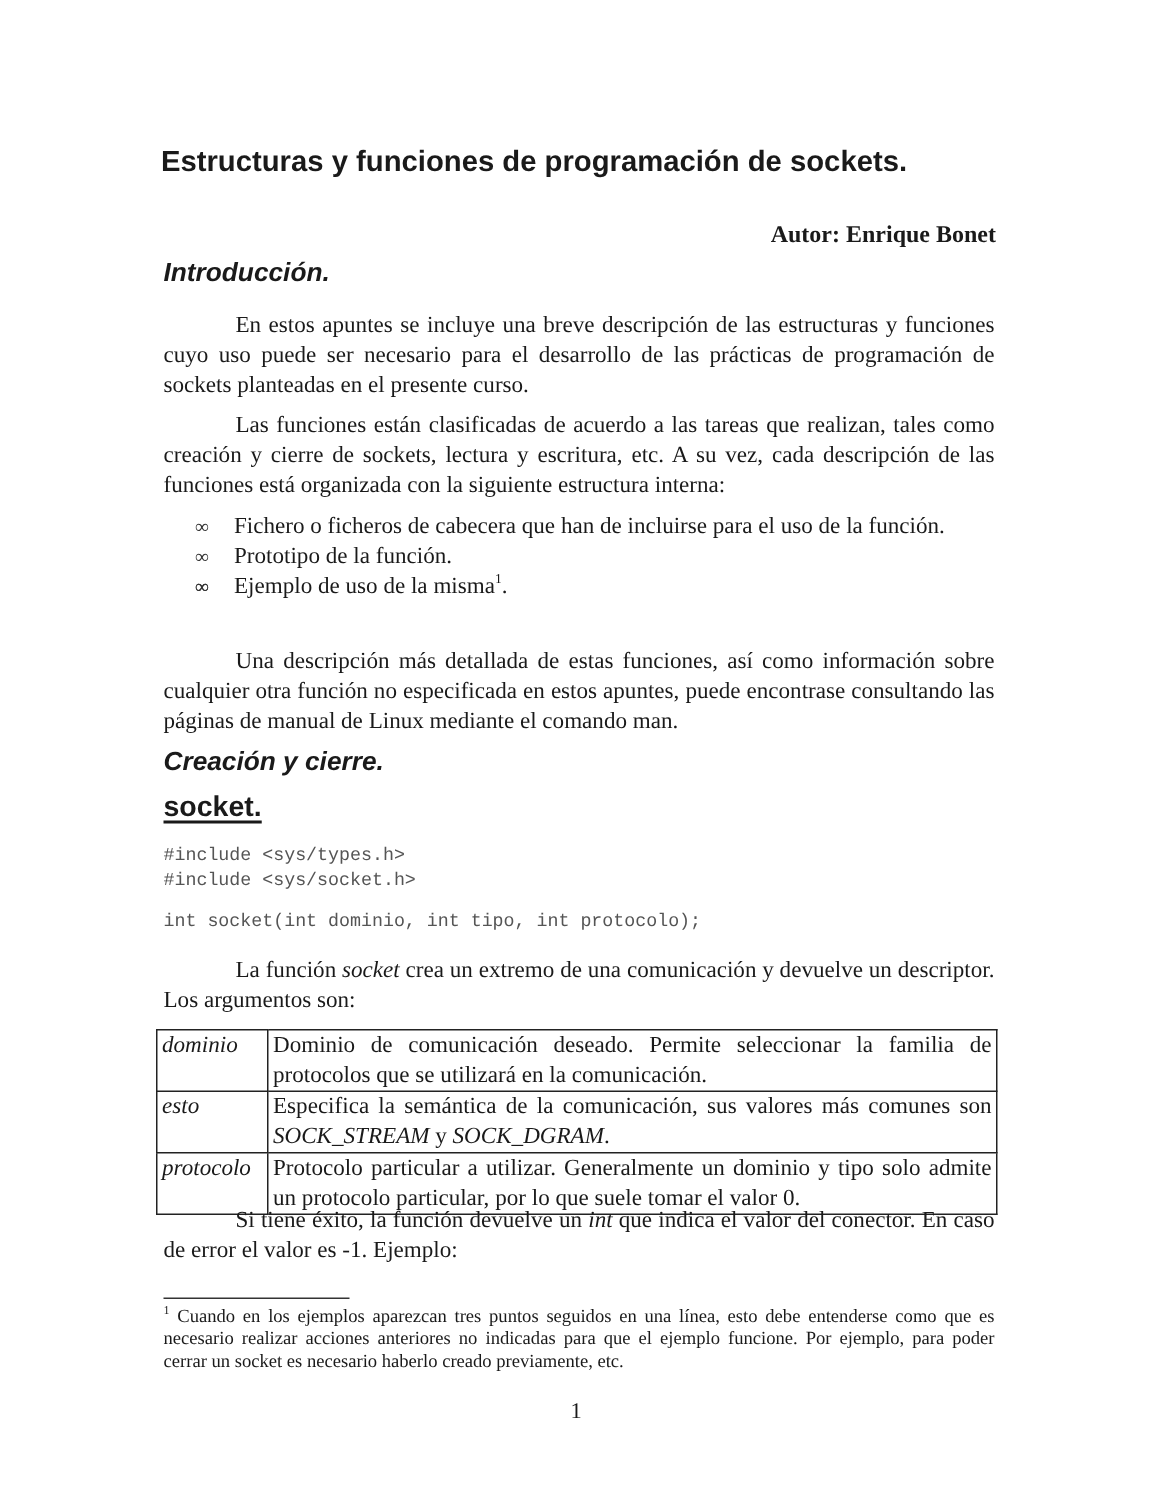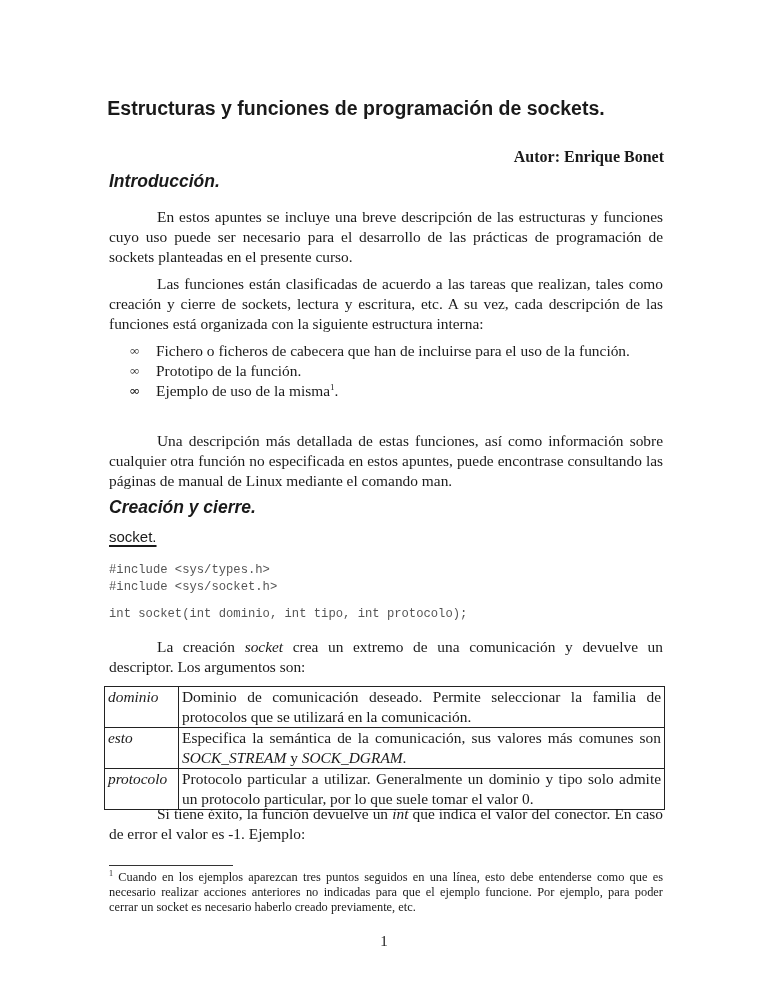--- a/index.html
+++ b/index.html
@@ -6,21 +6,21 @@
   body { width: 768px; height: 994px; position: relative; overflow: hidden; color: #1a1a1a; }
   .page { position: absolute; left: 0; top: 0; width: 768px; height: 994px; }
   .abs { position: absolute; }
   .serif { font-family: "Liberation Serif", "DejaVu Serif", serif; }
   .sans { font-family: "Liberation Sans", "DejaVu Sans", sans-serif; }
   .mono { font-family: "Liberation Mono", "DejaVu Sans Mono", monospace; }
 
   .title { left: 0; width: 712px; top: 97px; text-align: center; font-size: 19.5px; font-weight: bold; }
   .author { right: 104px; top: 148px; font-size: 16px; font-weight: bold; }
   .h1 { left: 109px; font-size: 17.5px; font-weight: bold; font-style: italic; }
-  .h2 { left: 109px; font-size: 15px; font-weight: normal; text-decoration: underline; text-decoration-thickness: 2px; text-underline-offset: 3px; }
+  .h2 { left: 109px; font-size: 19px; font-weight: bold; text-decoration: underline; text-decoration-thickness: 2px; text-underline-offset: 3px; }
 
   .para { left: 109px; width: 554px; font-size: 15.4px; line-height: 20px; text-align: justify; }
   .para .indent { display: inline-block; width: 48px; }
 
   .bullets { left: 130px; width: 540px; font-size: 15.4px; line-height: 20px; margin: 0; padding: 0; list-style: none; }
   .bullets li { position: relative; padding-left: 26px; }
   .bullets .b { position: absolute; left: 0; top: 0; font-size: 13px; color: #333; }
   sup.fn { font-size: 9px; vertical-align: super; line-height: 0; }
 
   .code { left: 109px; font-size: 12.2px; line-height: 17px; color: #555; white-space: pre; }
@@ -58,21 +58,21 @@
   </ul>
 
   <div class="abs serif para" style="top:431px;"><span class="indent"></span><span>Una descripción más detallada de estas funciones, así como información sobre cualquier otra función no especificada en estos apuntes, puede encontrase consultando las páginas de manual de Linux mediante el comando man.</span></div>
 
   <div class="abs sans h1" style="top:497px;">Creación y cierre.</div>
 
   <div class="abs sans h2" style="top:528px;">socket.</div>
 
   <div class="abs mono code" style="top:562px;"><div>#include &lt;sys/types.h&gt;</div><div>#include &lt;sys/socket.h&gt;</div><div style="height:10px;"></div><div>int socket(int dominio, int tipo, int protocolo);</div></div>
 
-  <div class="abs serif para" style="top:637px;"><span class="indent"></span><span>La creación </span><span class="it">socket</span><span> crea un extremo de una comunicación y devuelve un descriptor. Los argumentos son:</span></div>
+  <div class="abs serif para" style="top:637px;"><span class="indent"></span><span>La función </span><span class="it">socket</span><span> crea un extremo de una comunicación y devuelve un descriptor. Los argumentos son:</span></div>
 
   <table class="args serif">
     <tbody>
         <tr>
       <td class="k">dominio</td>
       <td class="v">Dominio de comunicación deseado. Permite seleccionar la familia de protocolos que se utilizará en la comunicación.</td>
     </tr>
     <tr>
       <td class="k">esto</td>
       <td class="v"><span>Especifica la semántica de la comunicación, sus valores más comunes son </span><span class="it">SOCK_STREAM</span><span> y </span><span class="it">SOCK_DGRAM</span><span>.</span></td>

